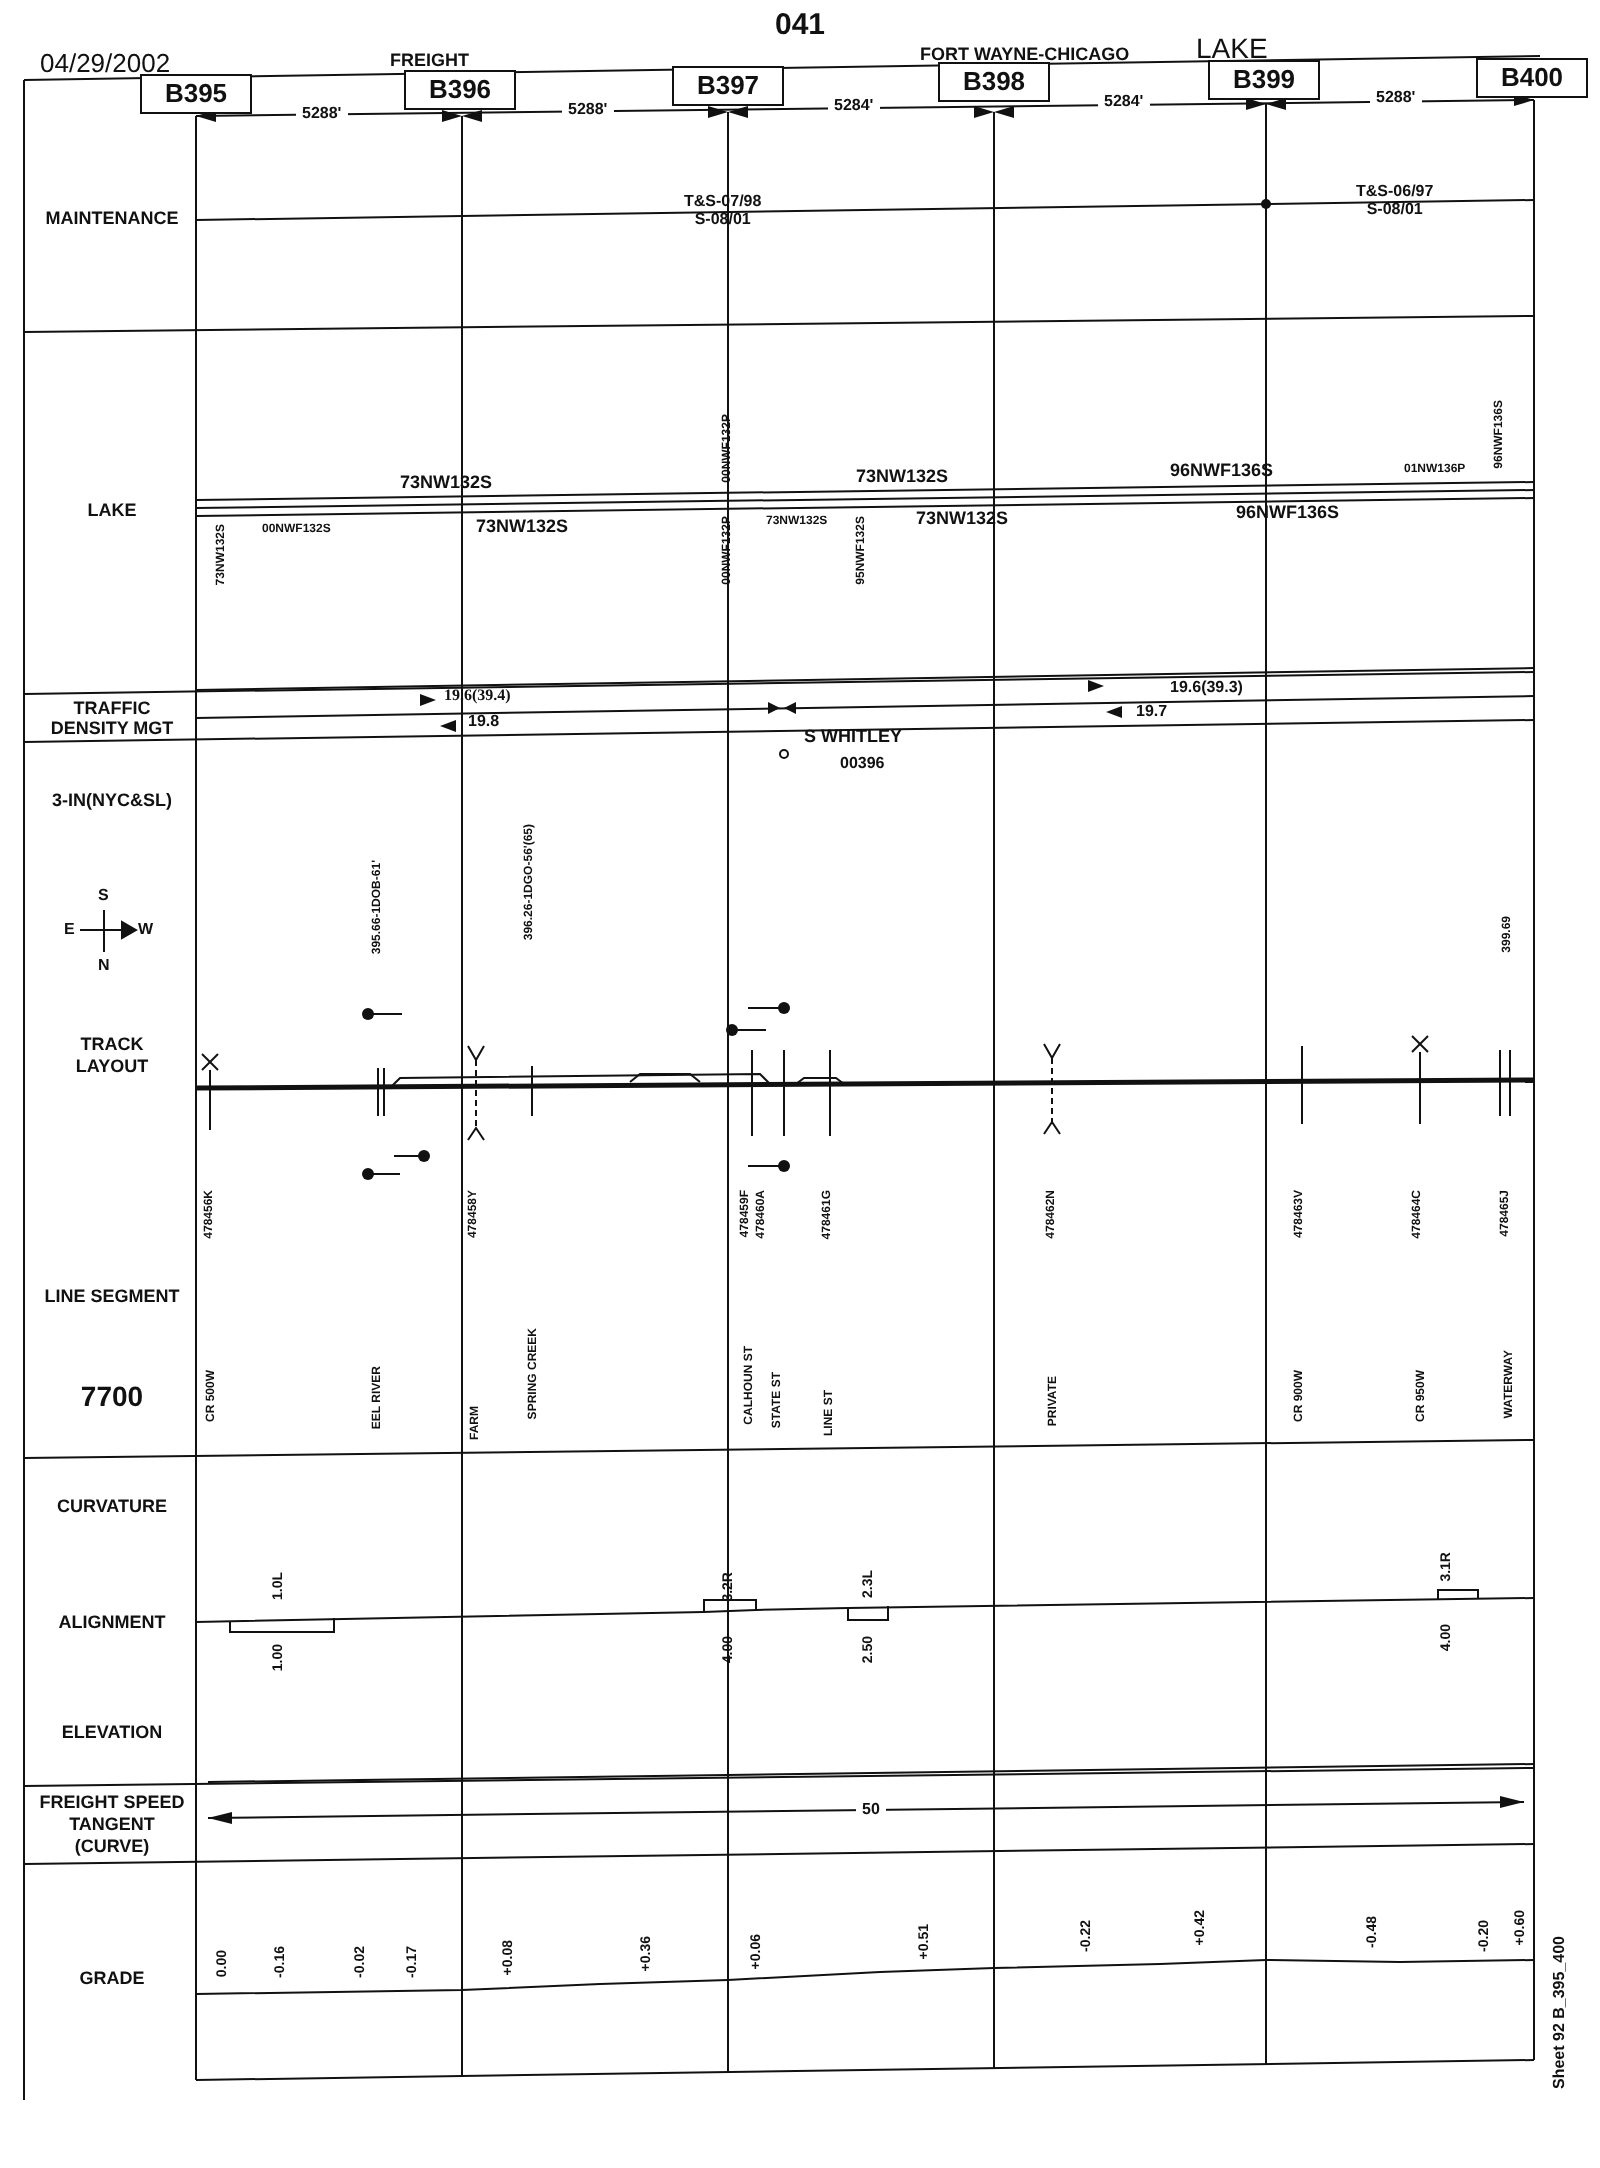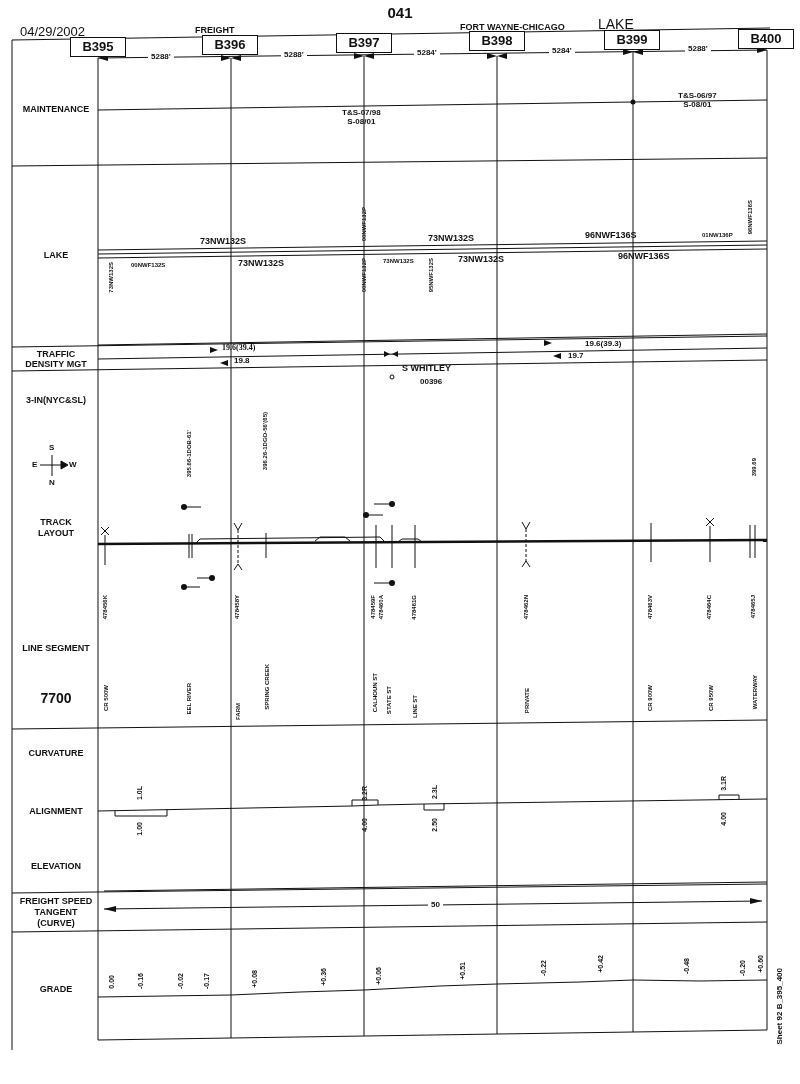--- a/index.html
+++ b/index.html
@@ -192,21 +192,21 @@
 <div class="abs rowlabel" style="top:896px;">FREIGHT SPEED</div>
 <div class="abs rowlabel" style="top:907px;">TANGENT</div>
 <div class="abs rowlabel" style="top:918px;text-align:center;">(CURVE)</div>
 <div class="abs rowlabel" style="top:984px;">GRADE</div>
 
 <div class="abs t8" style="left:49px;top:443px;">S</div>
 <div class="abs t8" style="left:32px;top:460px;">E</div>
 <div class="abs t8" style="left:69px;top:460px;">W</div>
 <div class="abs t8" style="left:49px;top:478px;">N</div>
 
-<div class="abs t8" style="left:342px;top:108px;text-align:center;">
+<div class="abs t8" style="left:342px;top:96px;text-align:center;">
   <div>T&amp;S-07/98</div>
   <div>S-08/01</div>
 </div>
 <div class="abs t8" style="left:678px;top:91px;text-align:center;">
   <div>T&amp;S-06/97</div>
   <div>S-08/01</div>
 </div>
 
 <div class="abs t9" style="left:200px;top:236px;">73NW132S</div>
 <div class="abs t9" style="left:428px;top:233px;">73NW132S</div>

